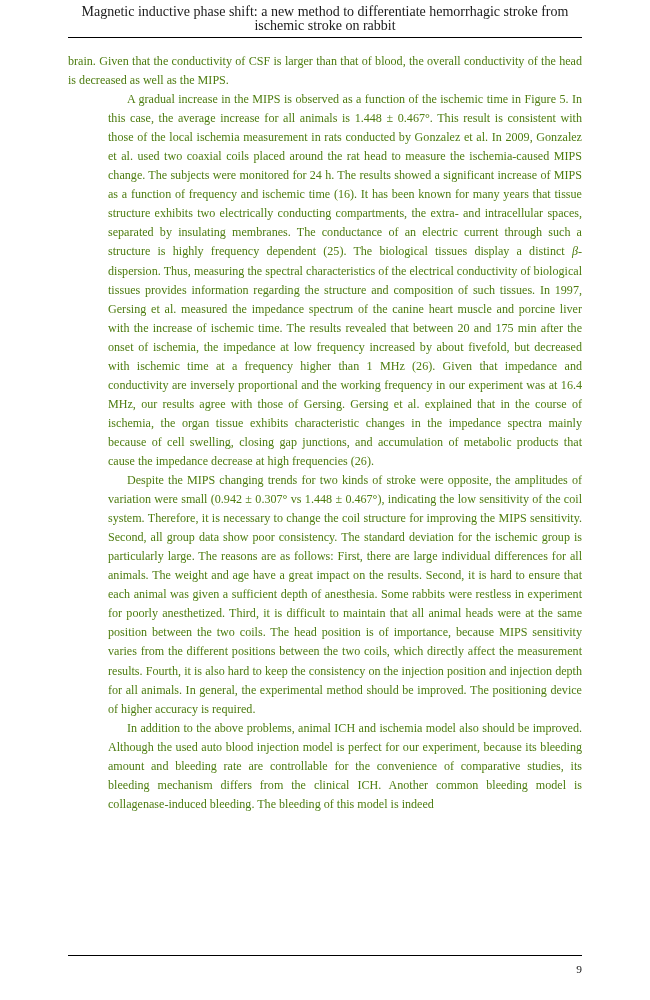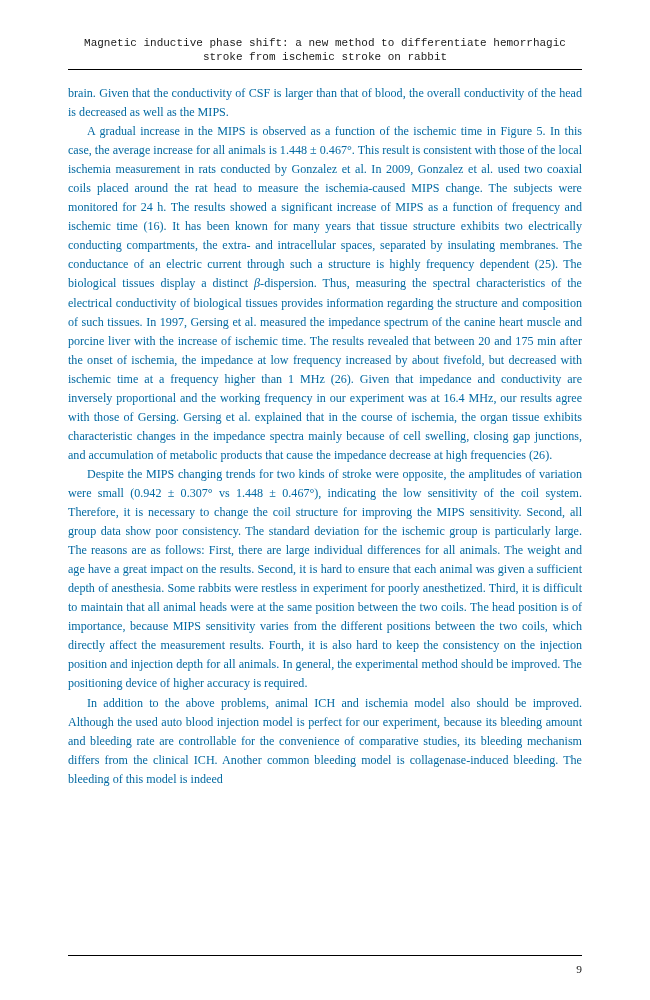--- a/index.html
+++ b/index.html
@@ -18,48 +18,48 @@
   }
   .content {
     position: absolute;
     left: 68px;
     top: 0;
     width: 514px;
     height: 1000px;
   }
   
   .running-head {
-    padding-top: 37px;
-    font-size: 11px;
+    padding-top: 5px;
+    font-size: 14px;
     line-height: 13.5px;
     text-align: center;
     color: #1a1a1a;
-    font-family: Liberation Mono, monospace;
   }
   .header-rule {
     margin-top: 5px;
     border-bottom: 1.1px solid #000000;
     width: 100%;
   }
   
   .body-text {
     margin-top: 14px;
     font-size: 12.1px;
     line-height: 19.05px;
     text-align: justify;
     text-justify: inter-word;
     hyphens: none;
-    color: #0369a1;
+    color: #4d7c0f;
   }
   .body-text p {
     margin: 0;
     text-align: justify;
   }
   .body-text p.indent {
     text-indent: 19px;
+    margin-left: 40px;
   }
   .body-text p.noindent {
     text-indent: 0;
   }
   .beta {
     font-family: "Liberation Serif", "DejaVu Serif", serif;
     font-style: italic;
   }
   
   .footer {

